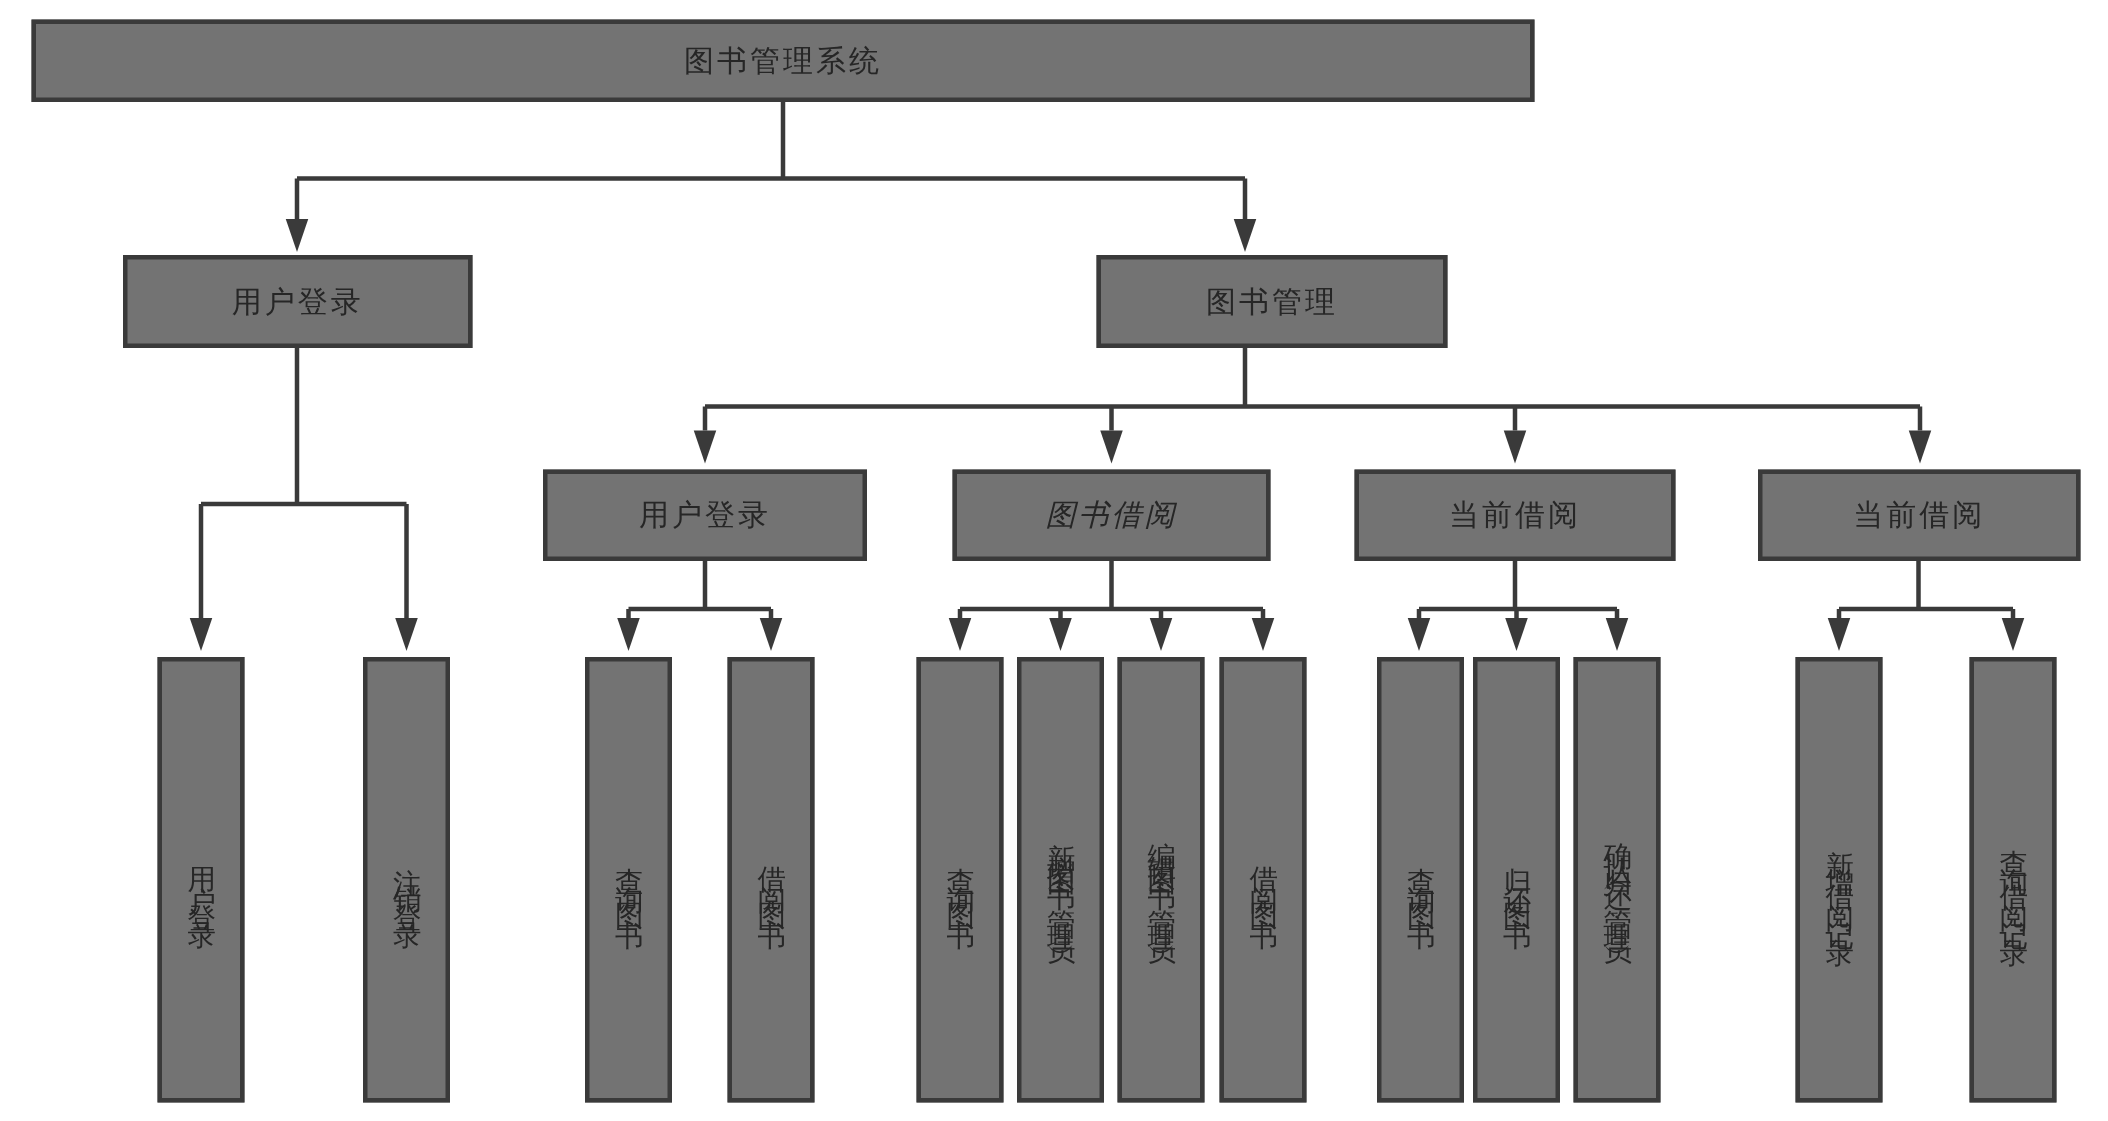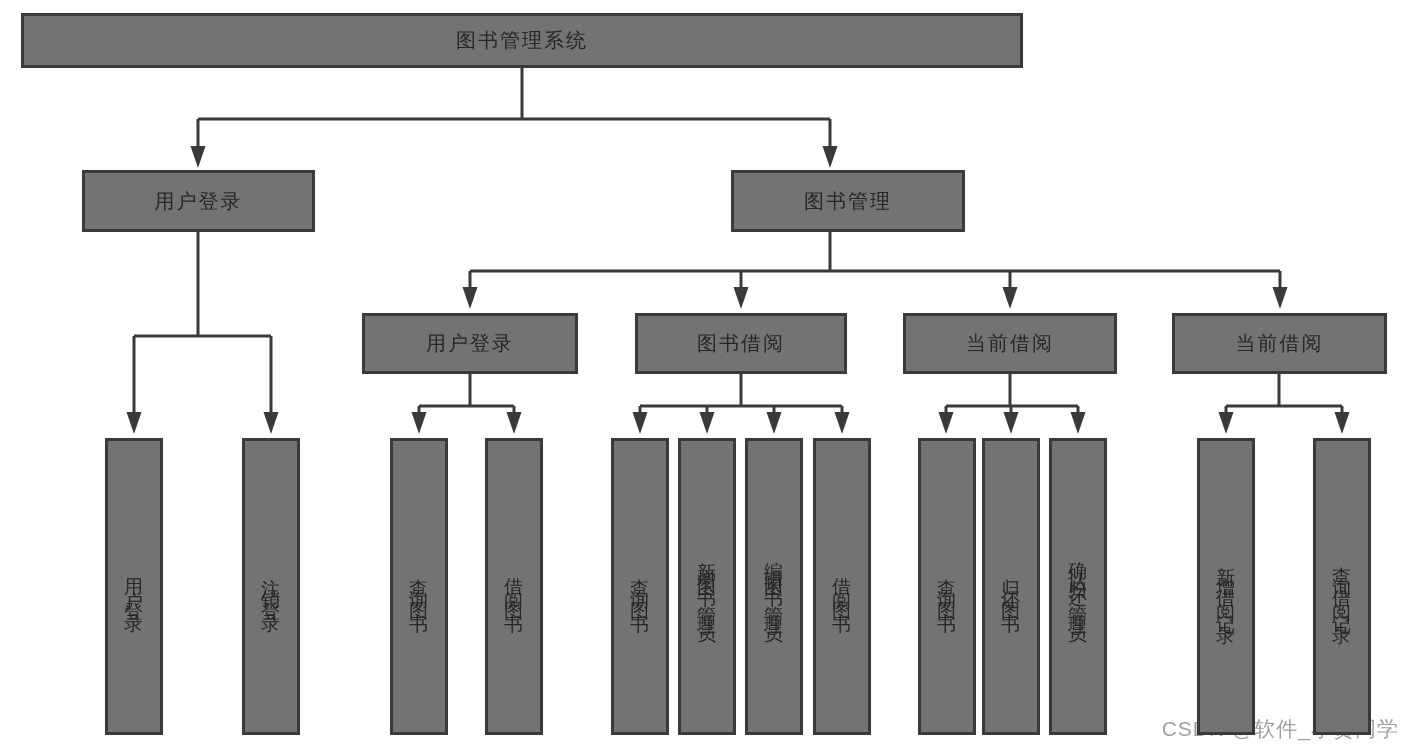--- a/index.html
+++ b/index.html
@@ -72,21 +72,21 @@
   <div class="node hnode lvl1" style="left:82px;width:233px;">
     <span>用户登录</span>
   </div>
   <div class="node hnode lvl1" style="left:731px;width:234px;">
     <span>图书管理</span>
   </div>
 
   <div class="node hnode lvl2" style="left:362px;width:216px;">
     <span>用户登录</span>
   </div>
-  <div class="node hnode lvl2" style="left:635px;width:212px;">
+  <div class="node hnode lvl2" style="left:635px;width:212px;font-style:italic;">
     <span>图书借阅</span>
   </div>
   <div class="node hnode lvl2" style="left:903px;width:214px;font-family:Liberation Serif, serif;">
     <span>当前借阅</span>
   </div>
   <div class="node hnode lvl2" style="left:1172px;width:215px;">
     <span>当前借阅</span>
   </div>
 
   <div class="node leaf" style="left:105px;">
@@ -126,15 +126,14 @@
     <span>确认归还（管理员）</span>
   </div>
 
   <div class="node leaf" style="left:1197px;">
     <span>新增借阅记录</span>
   </div>
   <div class="node leaf" style="left:1313px;">
     <span>查询借阅记录</span>
   </div>
 
-  <div id="watermark">CSDN @软件_小贺同学</div>
 
 </div>
 
 </body></html>

